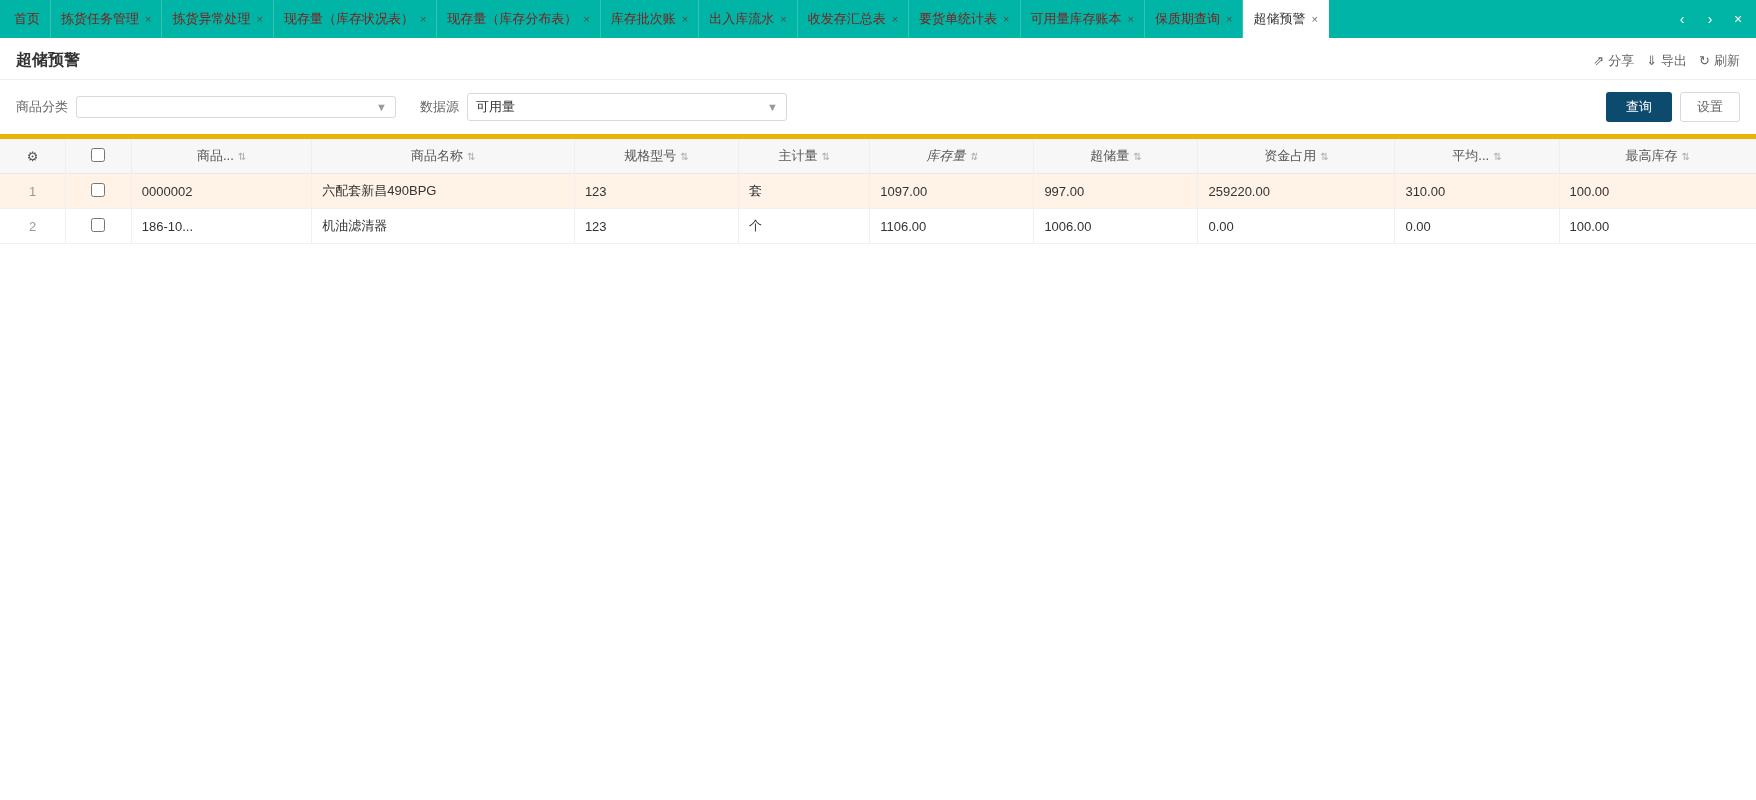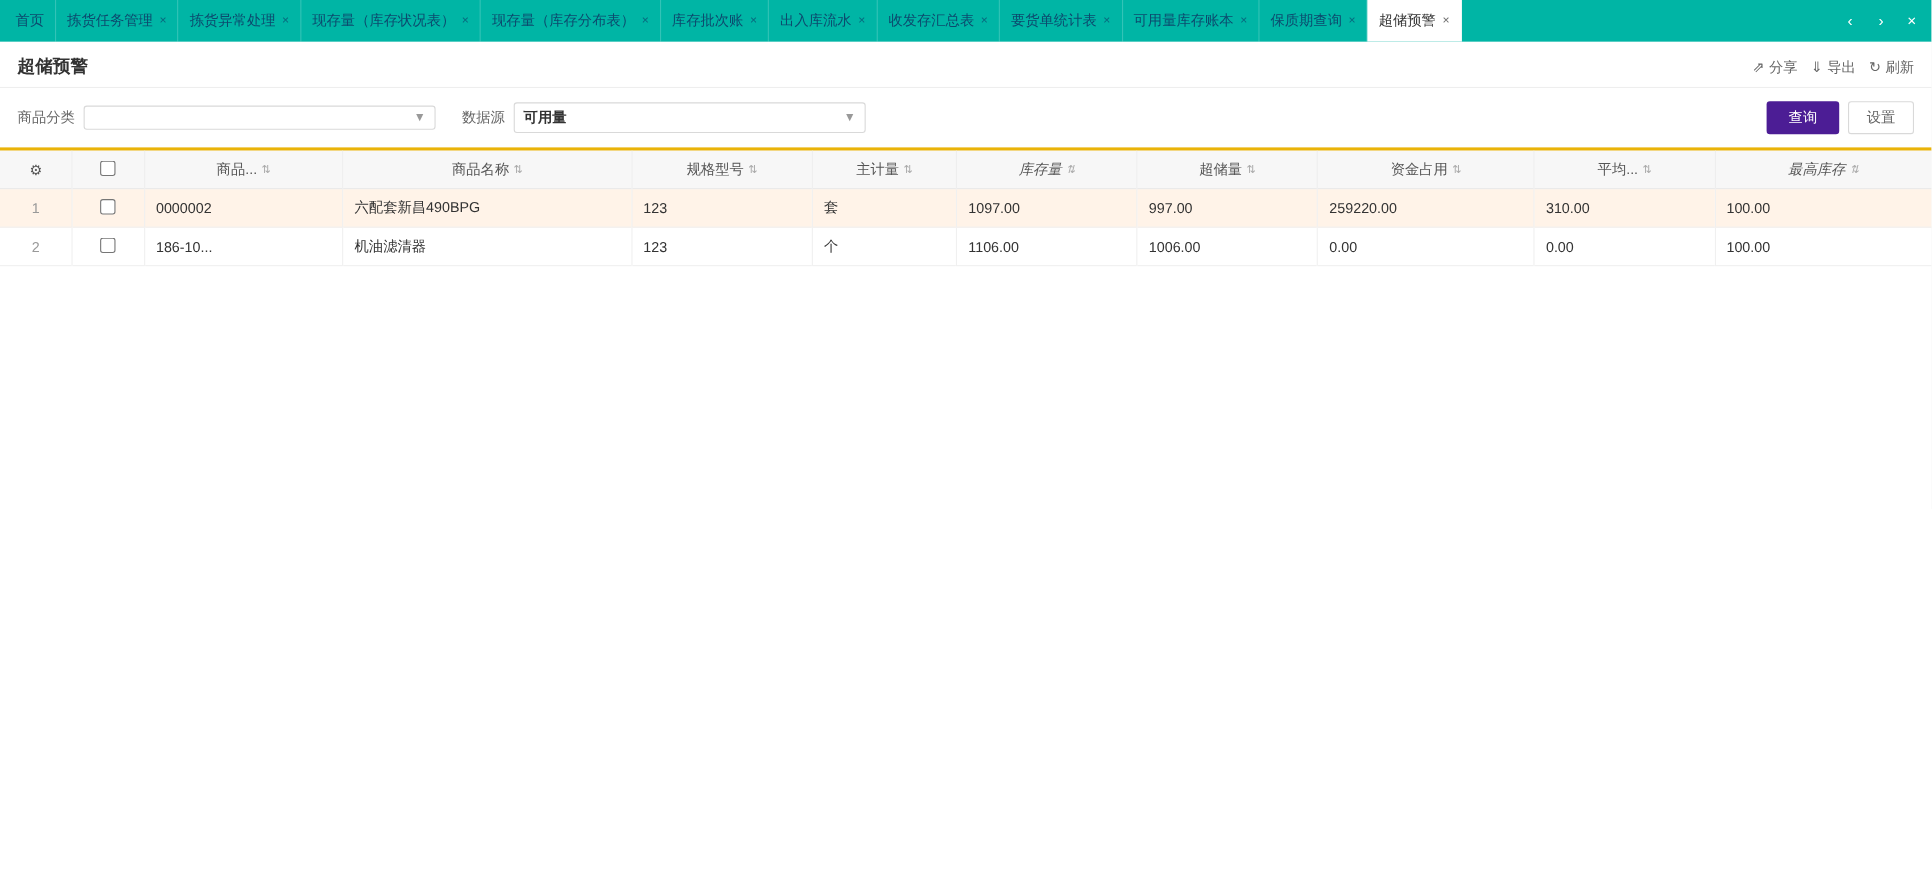--- a/index.html
+++ b/index.html
@@ -12,21 +12,21 @@
       background: #00b5a5;
       height: 38px;
       padding: 0 4px;
       overflow: hidden;
     }
     .nav-item {
       display: flex;
       align-items: center;
       padding: 0 10px;
       height: 38px;
-      color: #0c4a6e;
+      color: #7f1d1d;
       font-size: 13px;
       white-space: nowrap;
       cursor: pointer;
       border-right: 1px solid rgba(255,255,255,0.2);
     }
     .nav-item.active { background: #fff; color: #333; }
     .nav-item .close-x {
       margin-left: 6px;
       font-size: 11px;
       opacity: 0.7;
@@ -81,21 +81,21 @@
       cursor: pointer;
       font-size: 13px;
     }
 
     
     .filter-area {
       display: flex;
       align-items: center;
       padding: 12px 16px;
       gap: 24px;
-      border-bottom: 3px solid #eab308;
+      border-bottom: 5px solid #eab308;
     }
     .filter-group {
       display: flex;
       align-items: center;
       gap: 8px;
     }
     .filter-label {
       color: #666;
       white-space: nowrap;
       font-size: 13px;
@@ -104,29 +104,29 @@
       display: flex;
       align-items: center;
       border: 1px solid #d9d9d9;
       border-radius: 3px;
       padding: 4px 8px;
       min-width: 320px;
       cursor: pointer;
       background: #fff;
       justify-content: space-between;
     }
-    .filter-select-text { color: #999; font-weight: bold; }
+    .filter-select-text { color: #999; }
     .filter-select-arrow { color: #999; font-size: 11px; }
     .filter-actions {
       margin-left: auto;
       display: flex;
       gap: 8px;
     }
     .btn-query {
-      background: #4c1d95;
+      background: #0c4a6e;
       color: #fff;
       border: none;
       padding: 6px 20px;
       border-radius: 3px;
       cursor: pointer;
       font-size: 13px;
     }
     .btn-settings {
       background: #fff;
       color: #666;
@@ -187,21 +187,21 @@
     input[type="checkbox"] { cursor: pointer; width: 14px; height: 14px; }
     .col-check { width: 40px; }
     .col-goods-code { width: 110px; }
     .col-goods-name { width: 160px; }
     .col-spec { width: 100px; font-family: Liberation Serif, serif; }
     .col-unit { width: 80px; }
     .col-stock { width: 100px; font-style: italic; }
     .col-over { width: 100px; }
     .col-capital { width: 120px; }
     .col-avg { width: 100px; }
-    .col-max { width: 120px; font-style: italic; }
+    .col-max { width: 120px; }
   </style>
 </head>
 <body>
 
 <div class="nav-bar">
   <div class="nav-item">
     <span>首页</span>
   </div>
   <div class="nav-item">
     <span>拣货任务管理</span>

